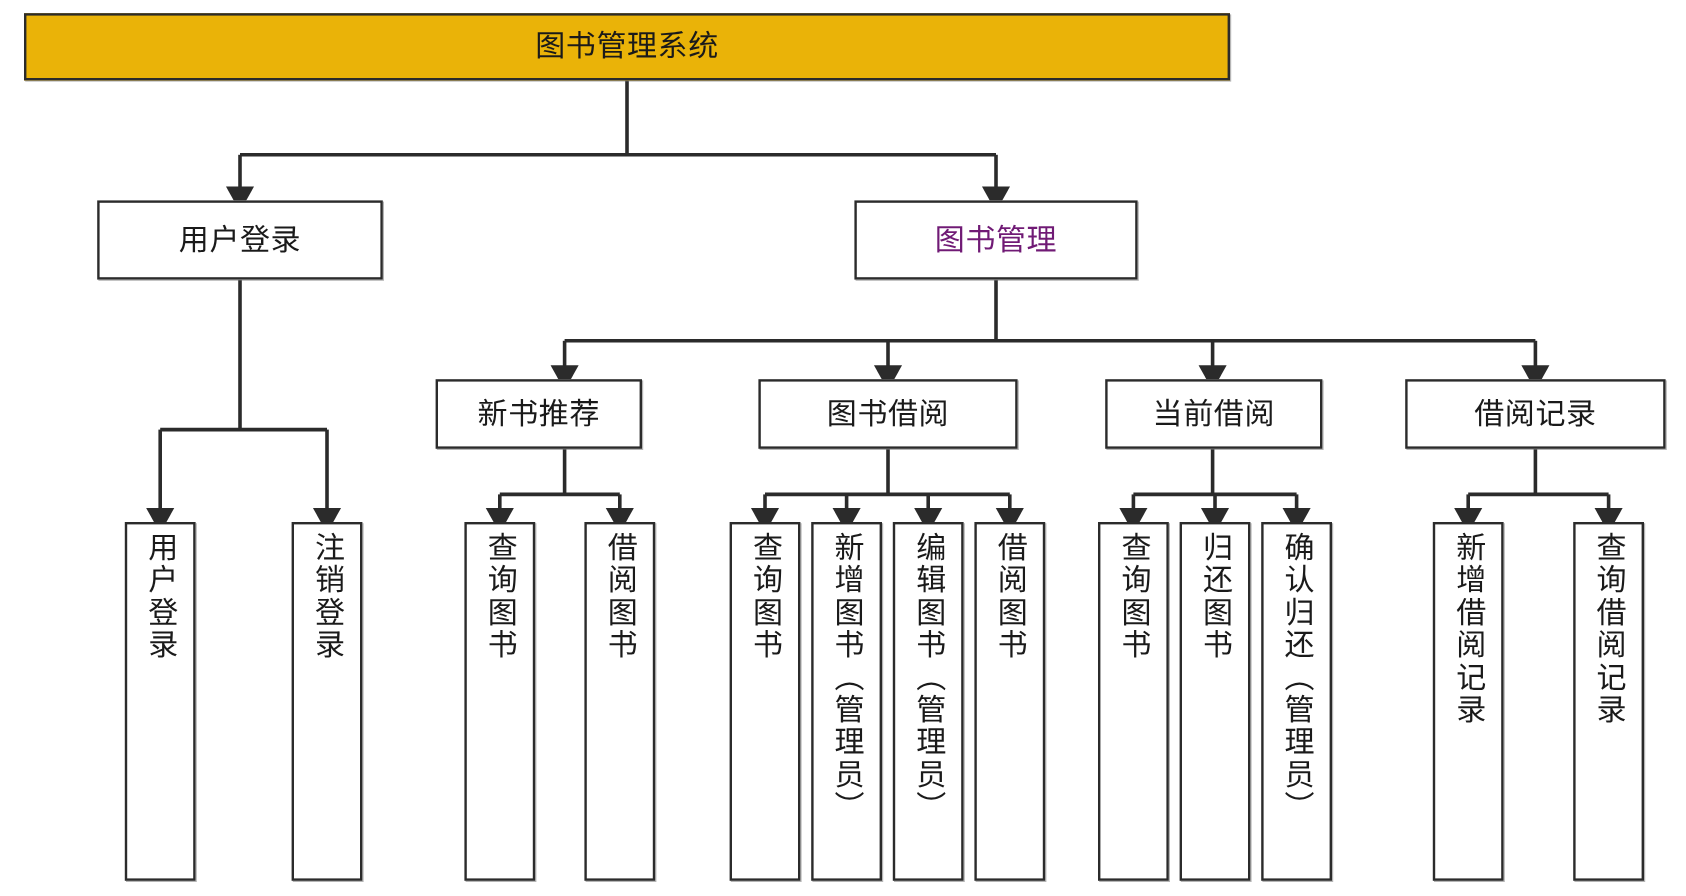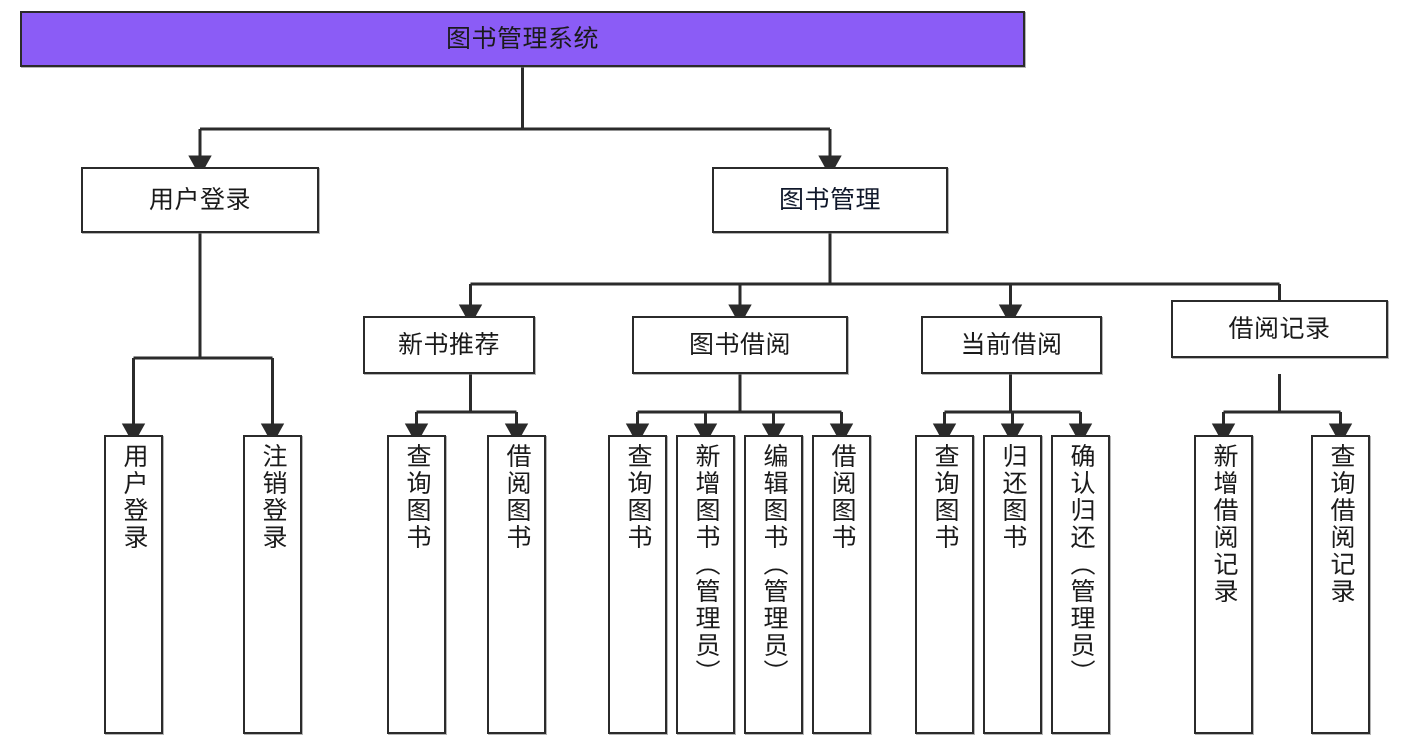--- a/index.html
+++ b/index.html
@@ -118,41 +118,41 @@
         <path d="M944.5,412 L944.5,433" marker-end="url(#arrowhead)"></path>
         <path d="M1012.5,412 L1012.5,433" marker-end="url(#arrowhead)"></path>
         <path d="M1080.5,412 L1080.5,433" marker-end="url(#arrowhead)"></path>
         <path d="M1279.5,374 L1279.5,412"></path>
         <path d="M1223.5,412 L1340.5,412"></path>
         <path d="M1223.5,412 L1223.5,433" marker-end="url(#arrowhead)"></path>
         <path d="M1340.5,412 L1340.5,433" marker-end="url(#arrowhead)"></path>
       </g>
   </svg>
 
-  <div class="node root horiz" id="node-root" style="left: 20px; top: 11px; width: 1005px; height: 56px; border-color: rgb(43, 43, 43); background: #8b5cf6; color: rgb(26, 26, 26);">
+  <div class="node root horiz" id="node-root" style="left: 20px; top: 11px; width: 1005px; height: 56px; border-color: rgb(43, 43, 43); background: #eab308; color: rgb(26, 26, 26);">
     <span class="node-label">图书管理系统</span>
   </div>
 
   <div class="node horiz" id="node-user-login" style="left: 81px; top: 167px; width: 238px; height: 66px; border-color: rgb(43, 43, 43); background: rgb(255, 255, 255); color: rgb(26, 26, 26);">
     <span class="node-label">用户登录</span>
   </div>
-  <div class="node horiz" id="node-book-manage" style="left: 712px; top: 167px; width: 236px; height: 66px; border-color: rgb(43, 43, 43); background: rgb(255, 255, 255); color: #0f172a;">
+  <div class="node horiz" id="node-book-manage" style="left: 712px; top: 167px; width: 236px; height: 66px; border-color: rgb(43, 43, 43); background: rgb(255, 255, 255); color: #701a75;">
     <span class="node-label">图书管理</span>
   </div>
 
   <div class="node horiz" id="node-new-book-rec" style="left: 363px; top: 316px; width: 172px; height: 58px; border-color: rgb(43, 43, 43); background: rgb(255, 255, 255); color: rgb(26, 26, 26);">
     <span class="node-label">新书推荐</span>
   </div>
   <div class="node horiz" id="node-book-borrow" style="left: 632px; top: 316px; width: 216px; height: 58px; border-color: rgb(43, 43, 43); background: rgb(255, 255, 255); color: rgb(26, 26, 26);">
     <span class="node-label">图书借阅</span>
   </div>
   <div class="node horiz" id="node-current-borrow" style="left: 901px; top: 316px; width: 181px; height: 58px; border-color: rgb(43, 43, 43); background: rgb(255, 255, 255); color: rgb(26, 26, 26); margin-left: 20px;">
     <span class="node-label">当前借阅</span>
   </div>
-  <div class="node horiz" id="node-borrow-record" style="left: 1171px; top: 300px; width: 217px; height: 58px; border-color: rgb(43, 43, 43); background: rgb(255, 255, 255); color: rgb(26, 26, 26);">
+  <div class="node horiz" id="node-borrow-record" style="left: 1171px; top: 316px; width: 217px; height: 58px; border-color: rgb(43, 43, 43); background: rgb(255, 255, 255); color: rgb(26, 26, 26);">
     <span class="node-label">借阅记录</span>
   </div>
 
   <div class="node vert" id="node-leaf-user-login" style="left: 104px; top: 435px; width: 59px; height: 299px; border-color: rgb(43, 43, 43); background: rgb(255, 255, 255); color: rgb(26, 26, 26);">
     <span class="node-label">用户登录</span>
   </div>
   <div class="node vert" id="node-leaf-logout-login" style="left: 243px; top: 435px; width: 59px; height: 299px; border-color: rgb(43, 43, 43); background: rgb(255, 255, 255); color: rgb(26, 26, 26);">
     <span class="node-label">注销登录</span>
   </div>
   <div class="node vert" id="node-leaf-rec-query-book" style="left: 387px; top: 435px; width: 59px; height: 299px; border-color: rgb(43, 43, 43); background: rgb(255, 255, 255); color: rgb(26, 26, 26);">

